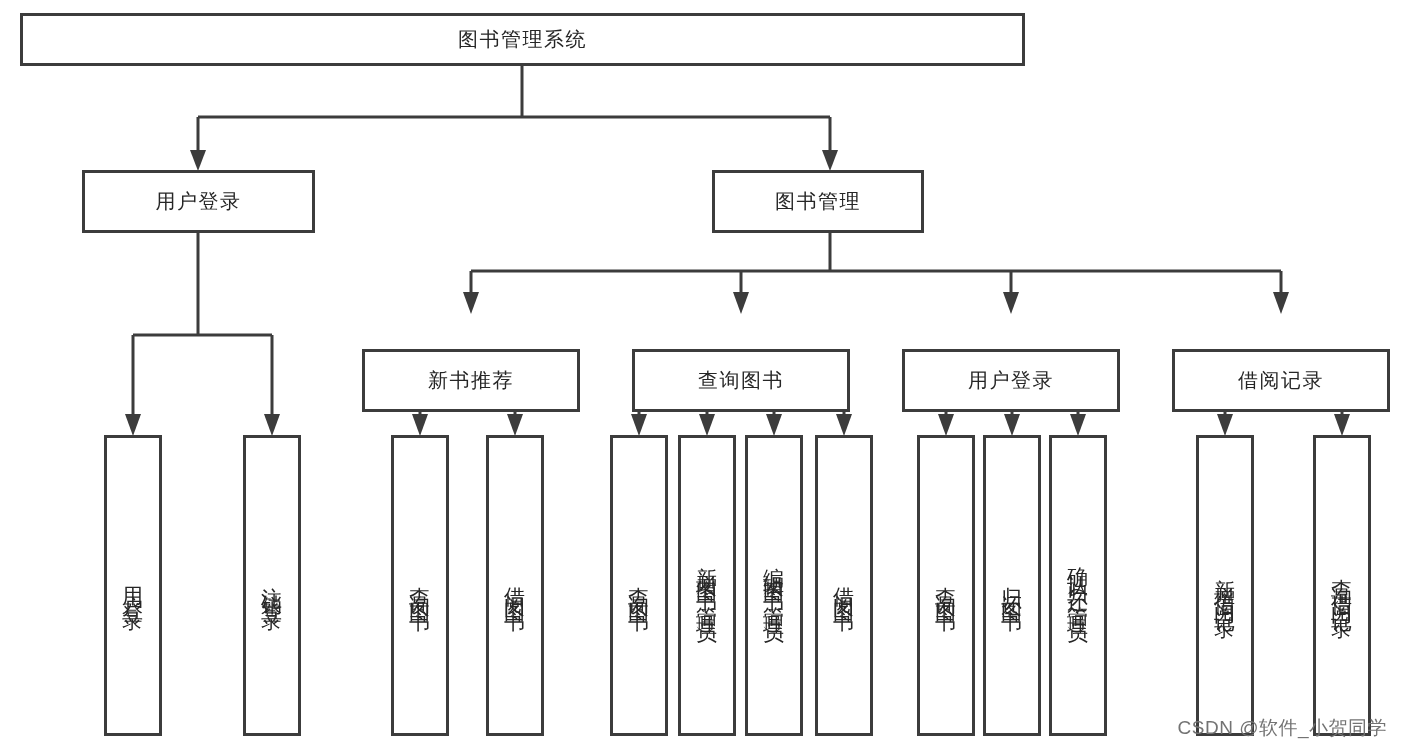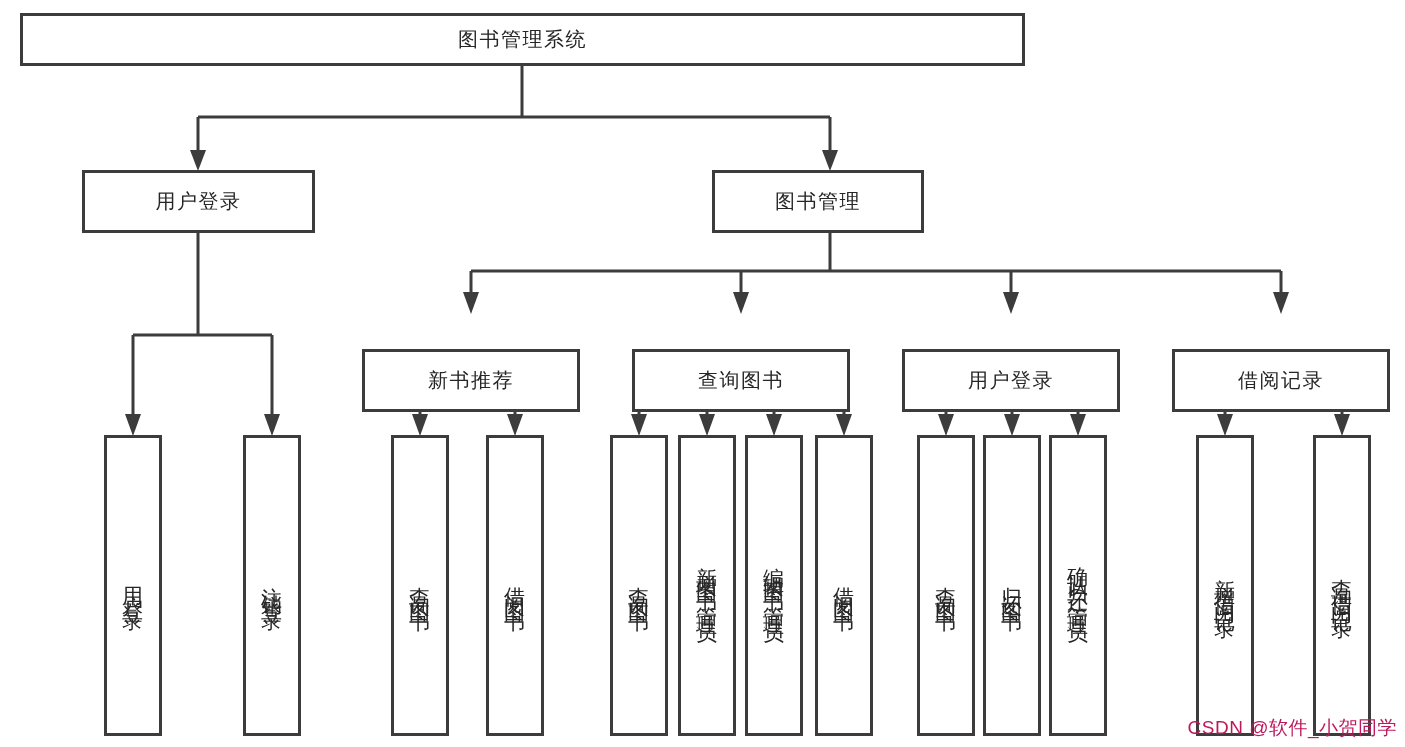--- a/index.html
+++ b/index.html
@@ -44,25 +44,25 @@
   .leaf-text {
     writing-mode: vertical-rl;
     font-size: 21px;
     letter-spacing: 8px;
     line-height: 1;
     white-space: nowrap;
     color: #262626;
   }
   .watermark {
     position: absolute;
-    right: 8px;
+    right: 18px;
     bottom: 6px;
     font-size: 19px;
     letter-spacing: 0.5px;
-    color: #be185d;
+    color: #737373;
     z-index: 5;
     white-space: nowrap;
   }
 </style>
 </head>
 <body>
 
 <div class="canvas">
 
   <svg class="connectors" viewBox="0 0 1405 747" xmlns="http://www.w3.org/2000/svg">

